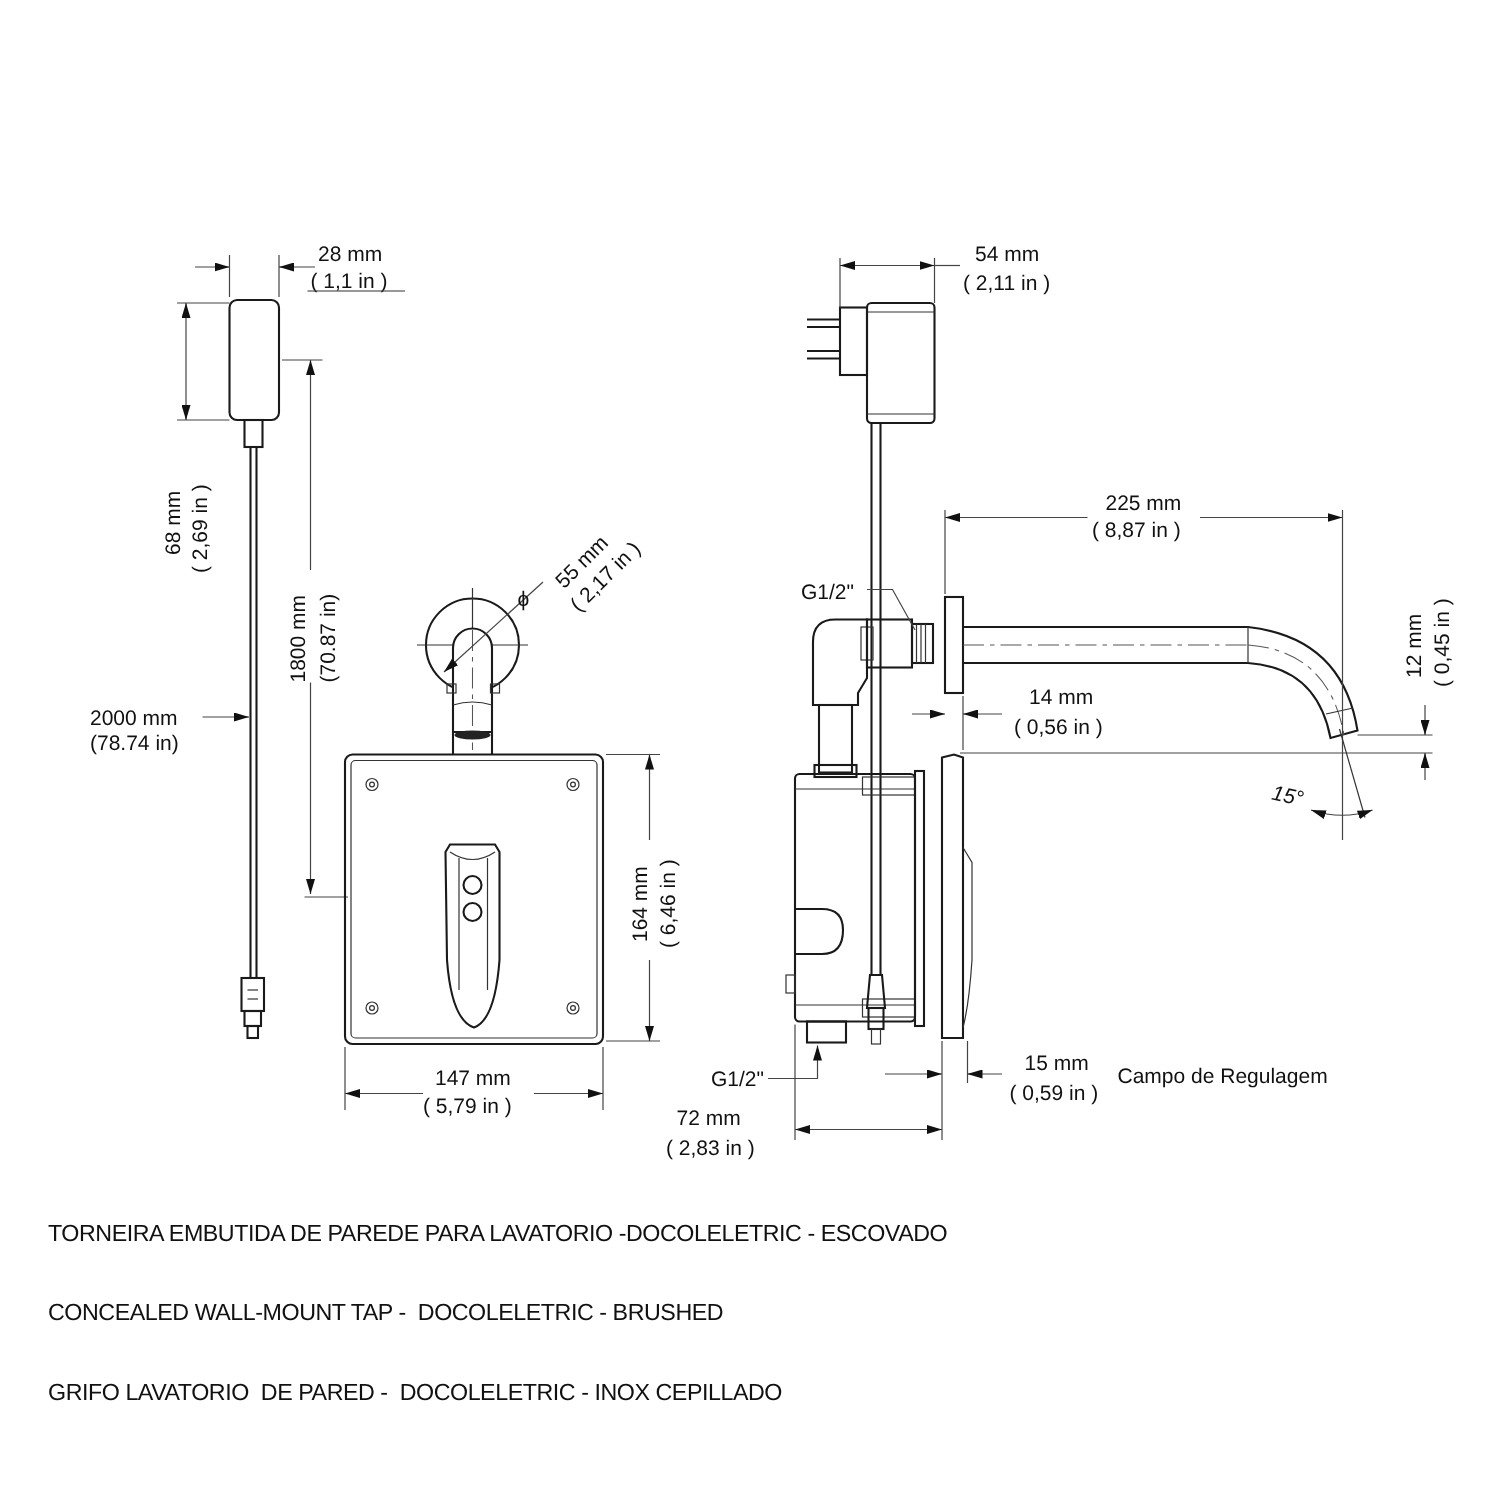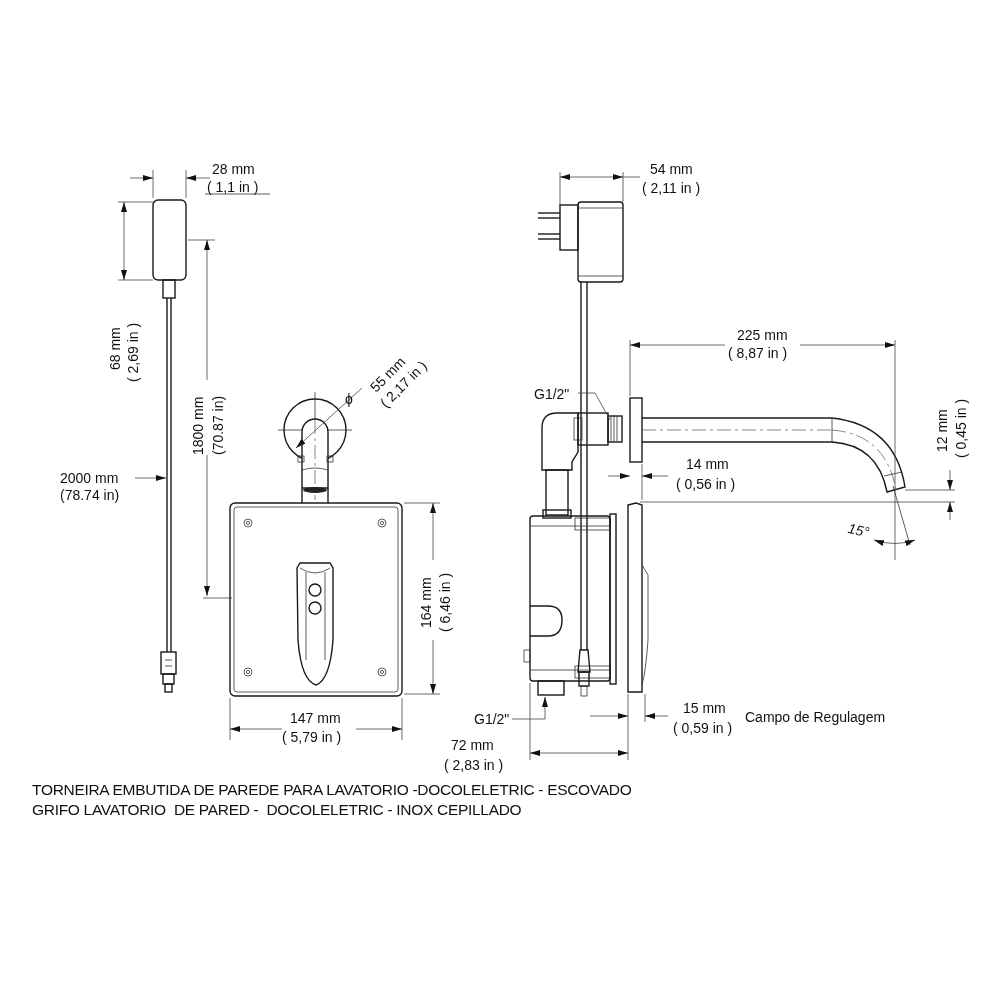--- a/index.html
+++ b/index.html
@@ -6,21 +6,21 @@
   body { width: 1000px; height: 1000px; position: relative; overflow: hidden; font-family: "Liberation Sans", sans-serif; color: #111; }
   #drawing { position: absolute; left: 0; top: 0; width: 1000px; height: 1000px; }
   .ln { stroke: #1a1a1a; fill: none; stroke-width: 1.4; }
   .thin { stroke: #333; fill: none; stroke-width: 0.8; }
   .dim { stroke: #444; fill: none; stroke-width: 0.8; }
   .cl { stroke: #555; fill: none; stroke-width: 0.7; stroke-dasharray: 14 4 3 4; }
   .fillw { fill: #fff; }
   .arrow { fill: #111; }
   text.lbl { font-family: "Liberation Sans", sans-serif; font-size: 14px; fill: #111; }
   .caption { position: absolute; left: 32px; top: 780px; font-size: 15.5px; line-height: 20px; letter-spacing: -0.3px; }
-  .caption div { white-space: pre; }
+  .caption div { white-space: pre; margin-top: 33px; }
 </style>
 </head>
 <body>
 
 <svg id="drawing" viewBox="0 0 1000 1000" xmlns="http://www.w3.org/2000/svg">
   <defs>
     <marker id="arr" viewBox="0 0 10 6" refX="10" refY="3" markerWidth="10" markerHeight="6" orient="auto-start-reverse" markerUnits="userSpaceOnUse">
       <path d="M0,0 L10,3 L0,6 z" class="arrow"></path>
     </marker>
   </defs>
@@ -230,14 +230,15 @@
 
     <line x1="530" y1="683" x2="530" y2="760" class="dim"></line>
     <line x1="530" y1="753" x2="628" y2="753" class="dim" marker-start="url(#arr)" marker-end="url(#arr)"></line>
     <text x="451" y="750" class="lbl">72 mm</text>
     <text x="444" y="770" class="lbl">( 2,83 in )</text>
   </g>
 </svg>
 
 <div class="caption">
   <div>TORNEIRA EMBUTIDA DE PAREDE PARA LAVATORIO -DOCOLELETRIC - ESCOVADO</div>
+  <div>CONCEALED WALL-MOUNT TAP -  DOCOLELETRIC - BRUSHED</div>
   <div>GRIFO LAVATORIO  DE PARED -  DOCOLELETRIC - INOX CEPILLADO</div>
 </div>
 
 </body></html>

